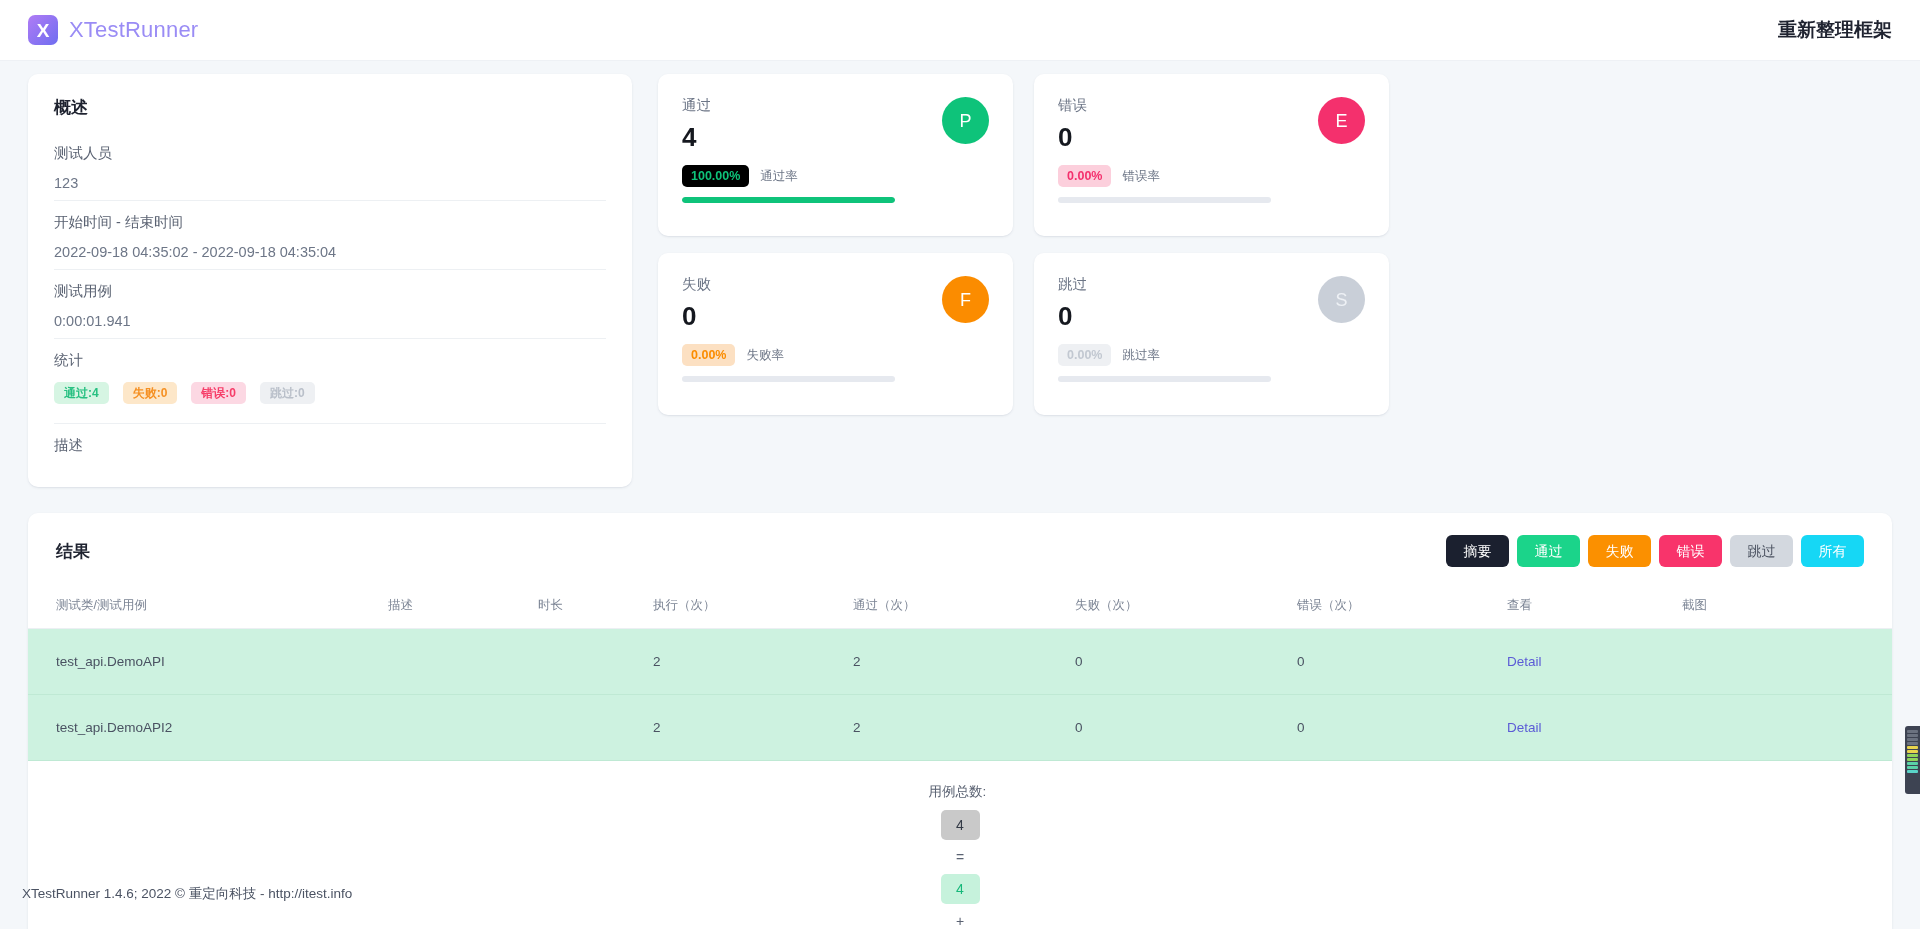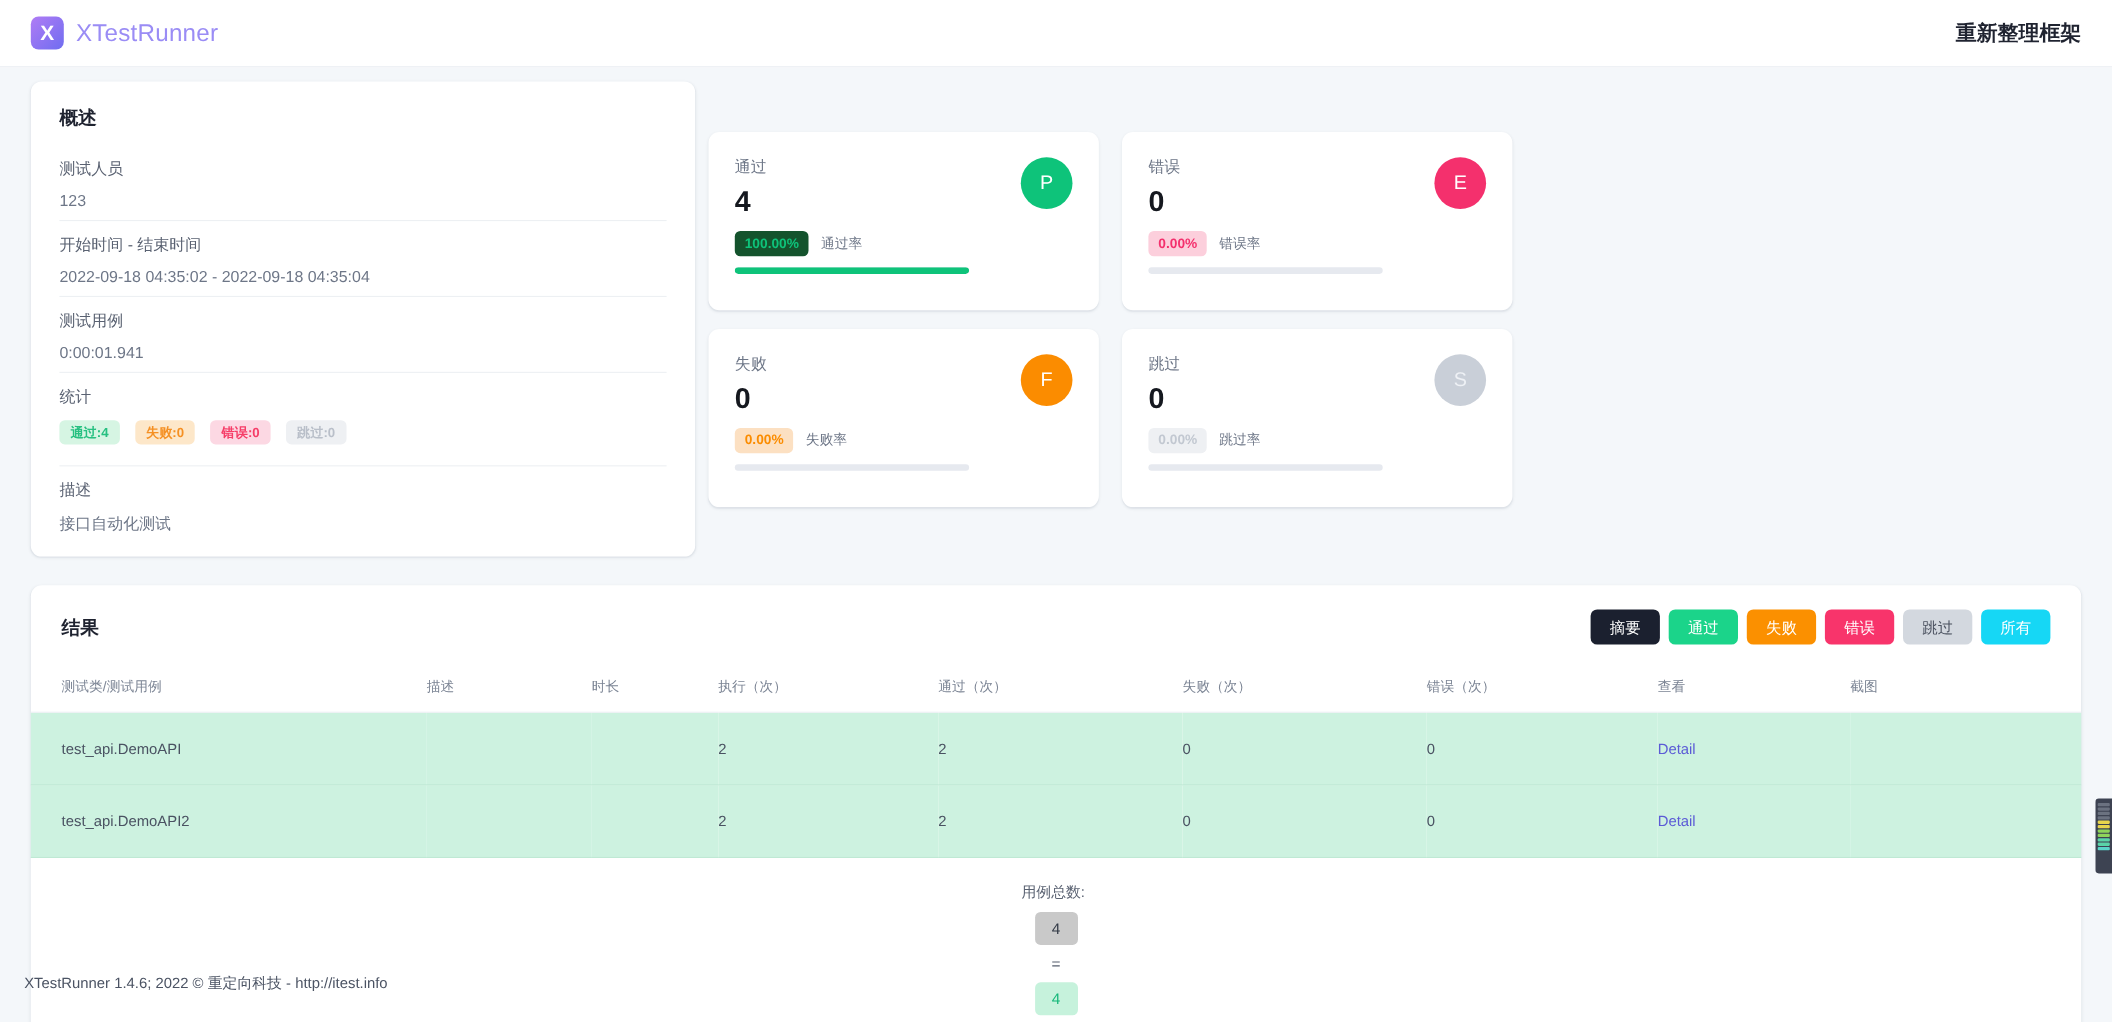--- a/index.html
+++ b/index.html
@@ -41,22 +41,22 @@
   .header-right {
     font-size: 19px;
     font-weight: 700;
     color: #1f2330;
   }
 
   
   .content { padding: 13px 28px 0 28px; }
   .top-grid {
     display: flex;
-    gap: 12px;
-    align-items: center;
+    gap: 26px;
+    align-items: flex-start;
   }
   .card {
     background: #ffffff;
     border-radius: 10px;
     box-shadow: 0 1px 3px rgba(25,40,70,.07), 0 1px 1px rgba(25,40,70,.04);
   }
 
   
   .overview {
     width: 604px;
@@ -123,21 +123,21 @@
     border-radius: 50%;
     display: flex; align-items: center; justify-content: center;
     color: #ffffff;
     font-size: 18px;
     line-height: 1;
   }
   .c-pass  { background: #0ec37a; }
   .c-error { background: #f4306d; }
   .c-fail  { background: #fb8c00; }
   .c-skip  { background: #c9cfd8; color: #eef1f5; }
-  .p-pass  { background: #14532d; color: #0ec37a; }
+  .p-pass  { background: #000000; color: #0ec37a; }
   .p-error { background: #fccfdc; color: #f4306d; }
   .p-fail  { background: #fce0c2; color: #fb8c00; }
   .p-skip  { background: #eef0f3; color: #c2c8d1; }
 
   
   .results {
     margin-top: 26px;
     padding: 0 0 0 0;
     position: relative;
   }
@@ -290,21 +290,20 @@
           <div class="ov-badges">
             <span class="badge b-pass">通过:4</span>
             <span class="badge b-fail">失败:0</span>
             <span class="badge b-error">错误:0</span>
             <span class="badge b-skip">跳过:0</span>
           </div>
         </div>
 
         <div class="ov-row">
           <div class="ov-label">描述</div>
-          <div class="ov-value">接口自动化测试</div>
         </div>
       </div>
 
       <div class="stats">
 
         <div class="card stat">
           <div class="stat-title">通过</div>
           <div class="stat-value">4</div>
           <div class="stat-meta">
             <span class="rate-pill p-pass">100.00%</span>

